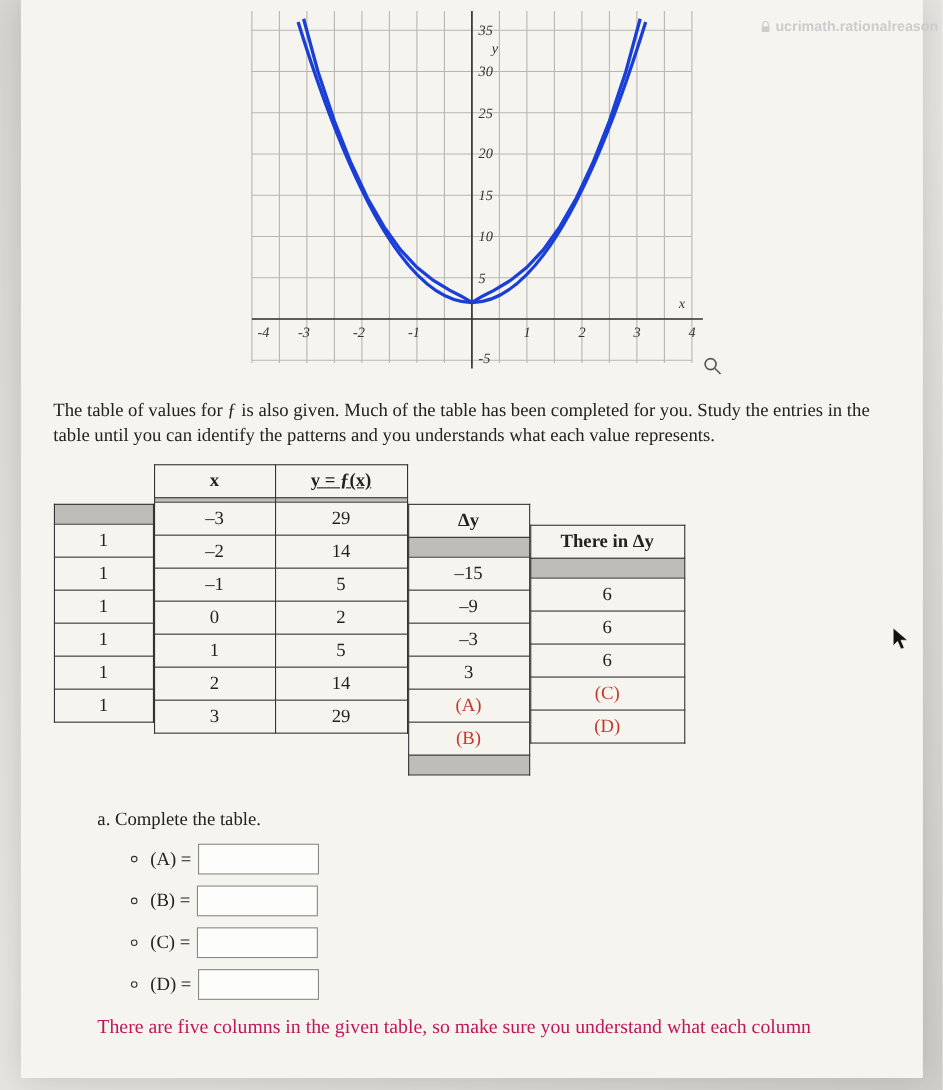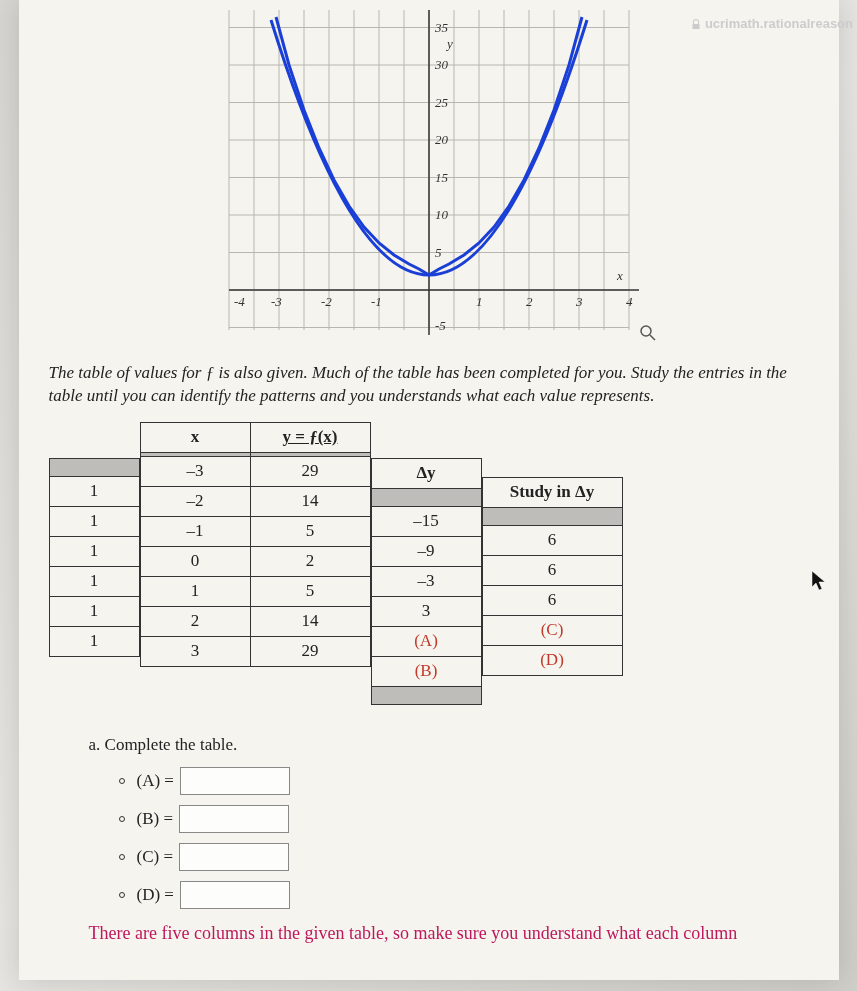--- a/index.html
+++ b/index.html
@@ -38,21 +38,20 @@
   }
   .graph-area {
     display: flex;
     justify-content: center;
     margin-bottom: 12px;
   }
   .description {
     font-size: 17px;
     line-height: 1.35;
     margin: 8px 0 14px 0;
-    font-style: italic;
   }
   .tables-row {
     display: flex;
     gap: 0;
     align-items: flex-start;
     margin-bottom: 30px;
   }
   table {
     border-collapse: collapse;
     font-size: 17px;
@@ -311,21 +310,21 @@
           </tr>
       <tr>
             <td class="shaded"></td>
           </tr>
     </tbody>
       </table>
 
     <table class="offset-table-2" style="margin-top:55px;">
       <tbody>
           <tr>
-            <th class="col-chg">Study in Δy</th>
+            <th class="col-chg">There in Δy</th>
           </tr>
       <tr>
             <td class="shaded"></td>
           </tr>
       <tr>
             <td>6</td>
           </tr>
       <tr>
             <td>6</td>
           </tr>

